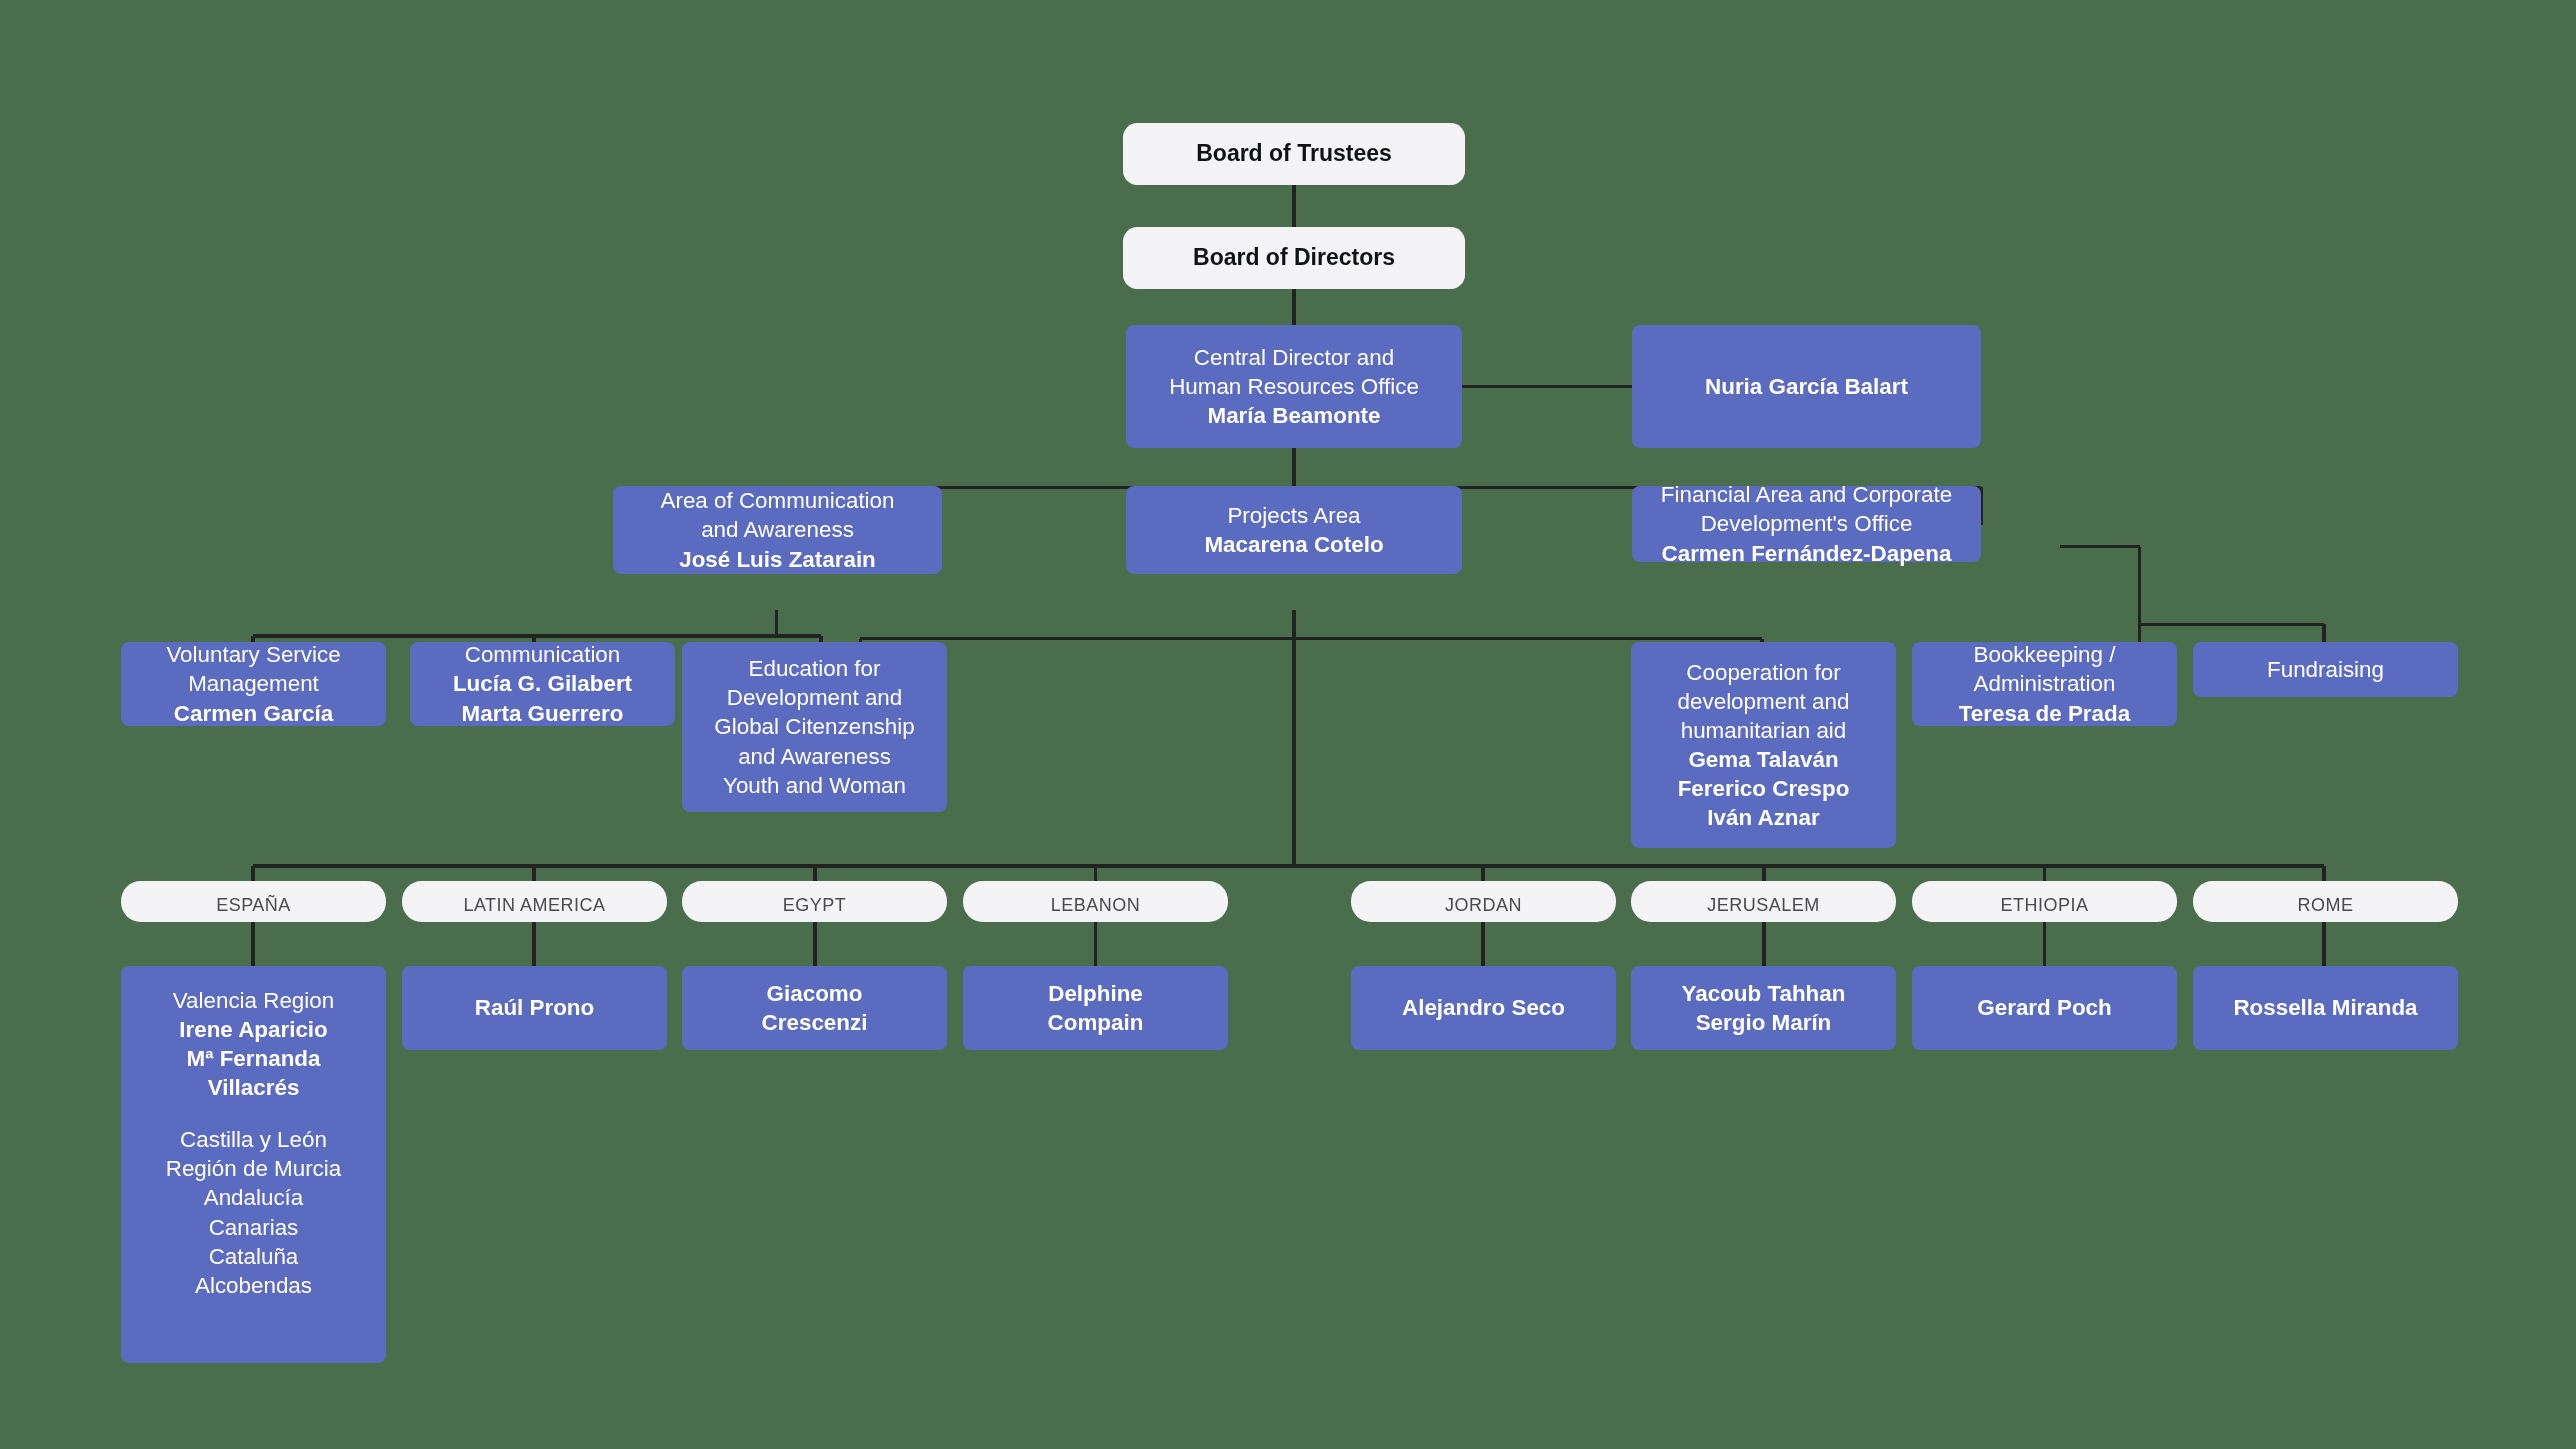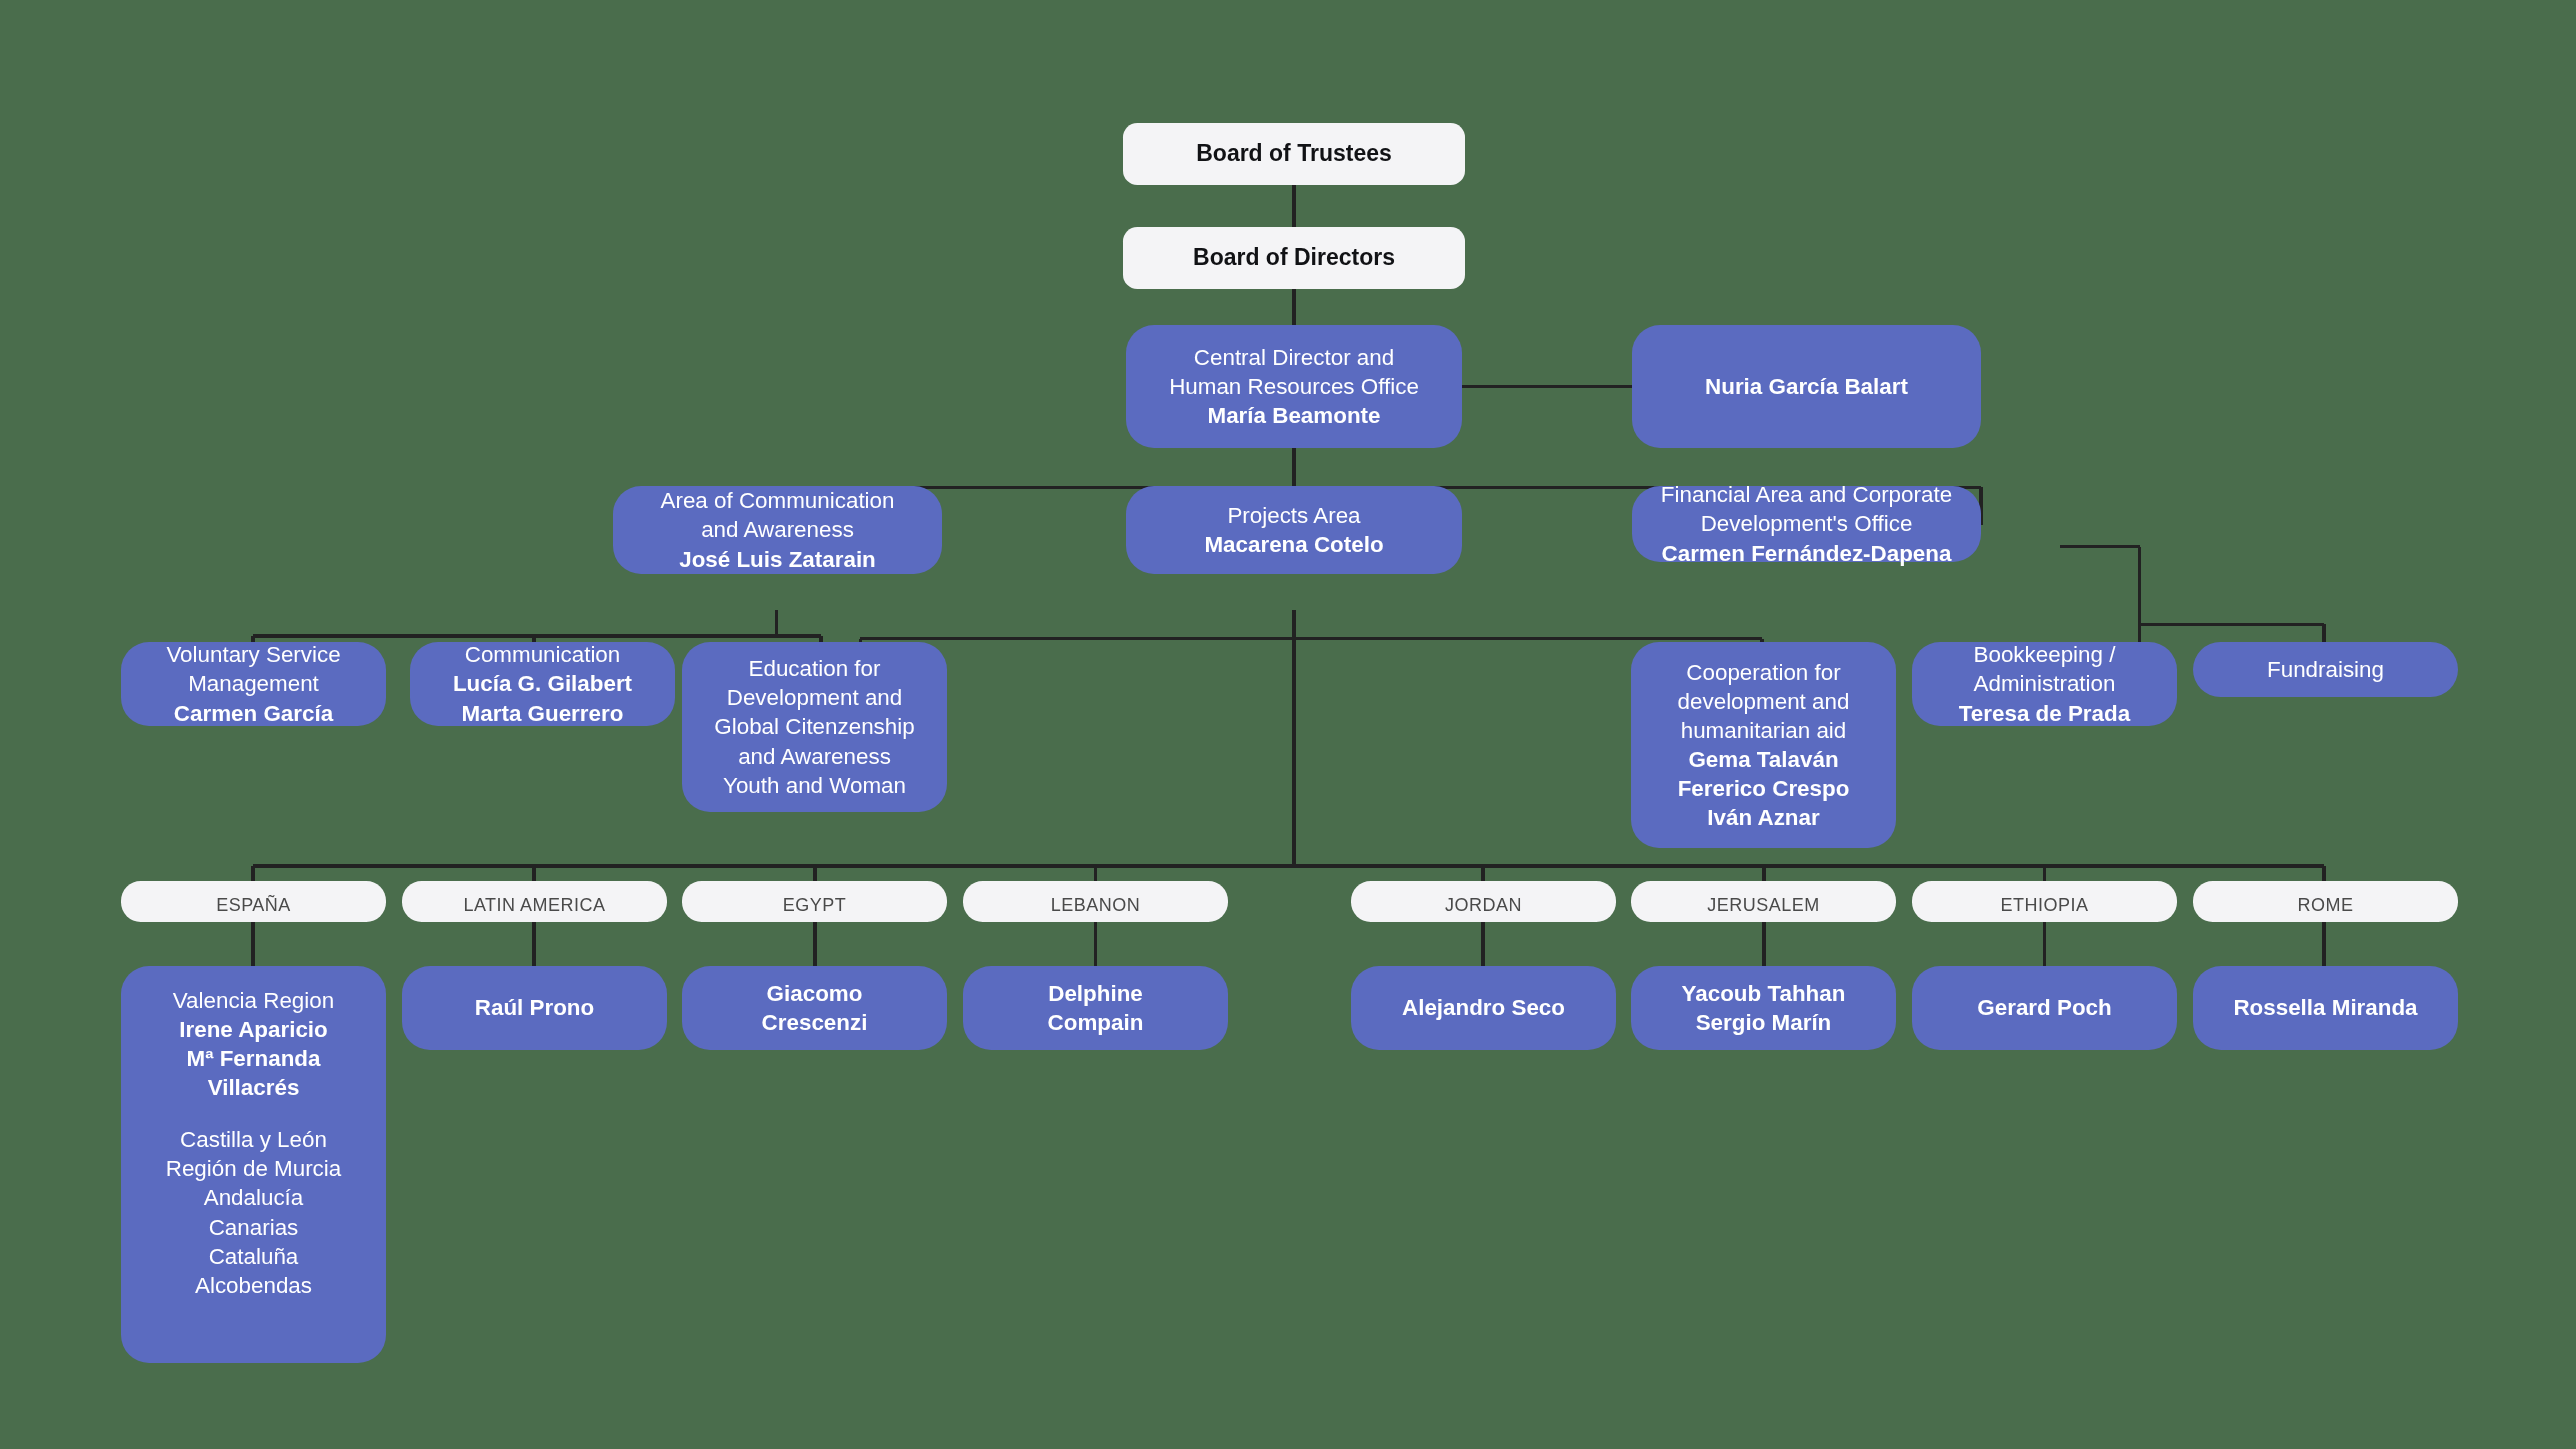--- a/index.html
+++ b/index.html
@@ -62,21 +62,21 @@
     font-weight: normal;
     font-size: 18px;
     letter-spacing: 0.5px;
     margin-top: 8px;
   }
 
   
   .node.blue {
     background: #5b6bc0;
     color: #ffffff;
-    border-radius: 28px;
+    border-radius: 8px;
   }
   .node.blue .line { font-size: 22.4px; font-weight: normal; }
   .node.blue .line.b { font-weight: bold; }
 
   .stack { width: 100%; }
   .line.spacer { height: 23px; }
 </style>
 </head>
 <body>
 

